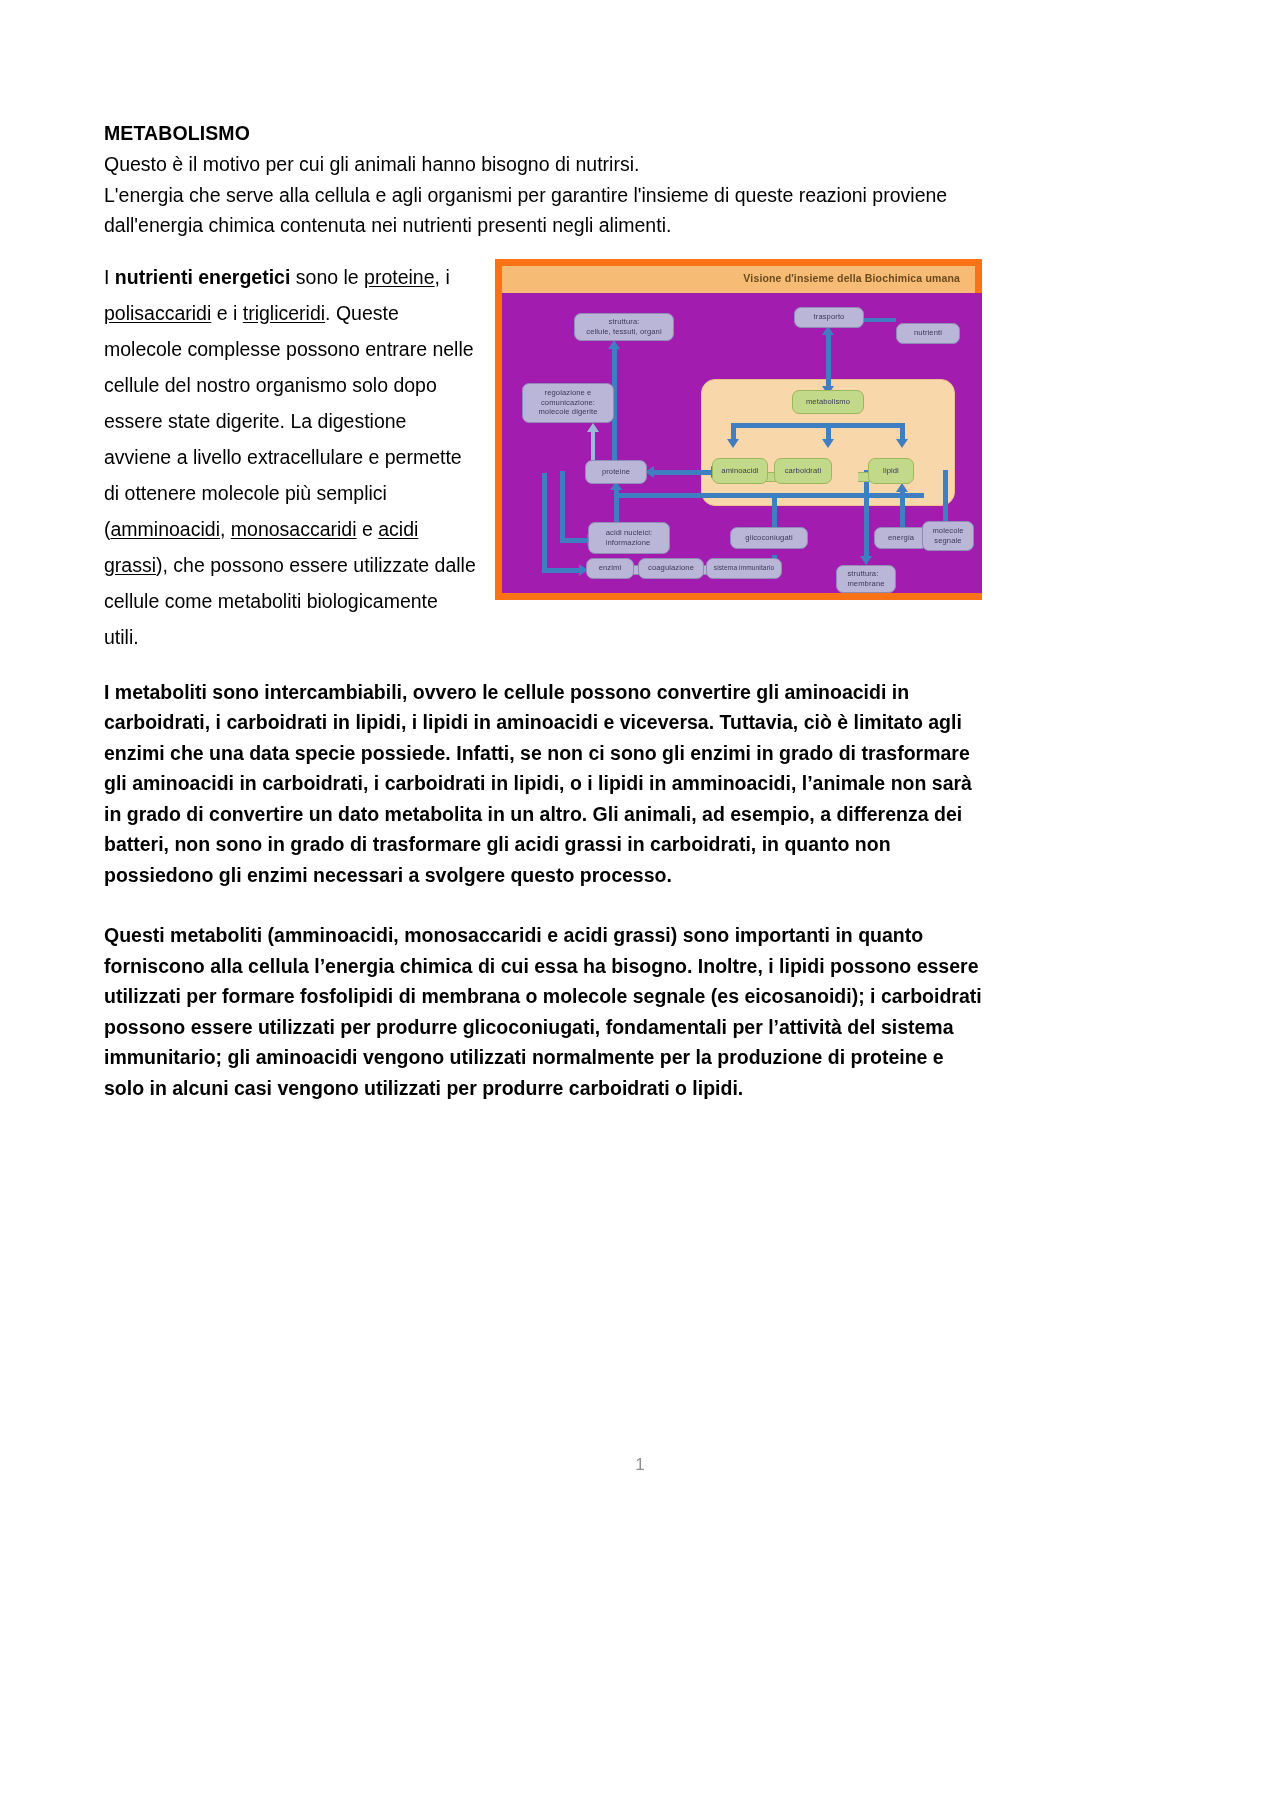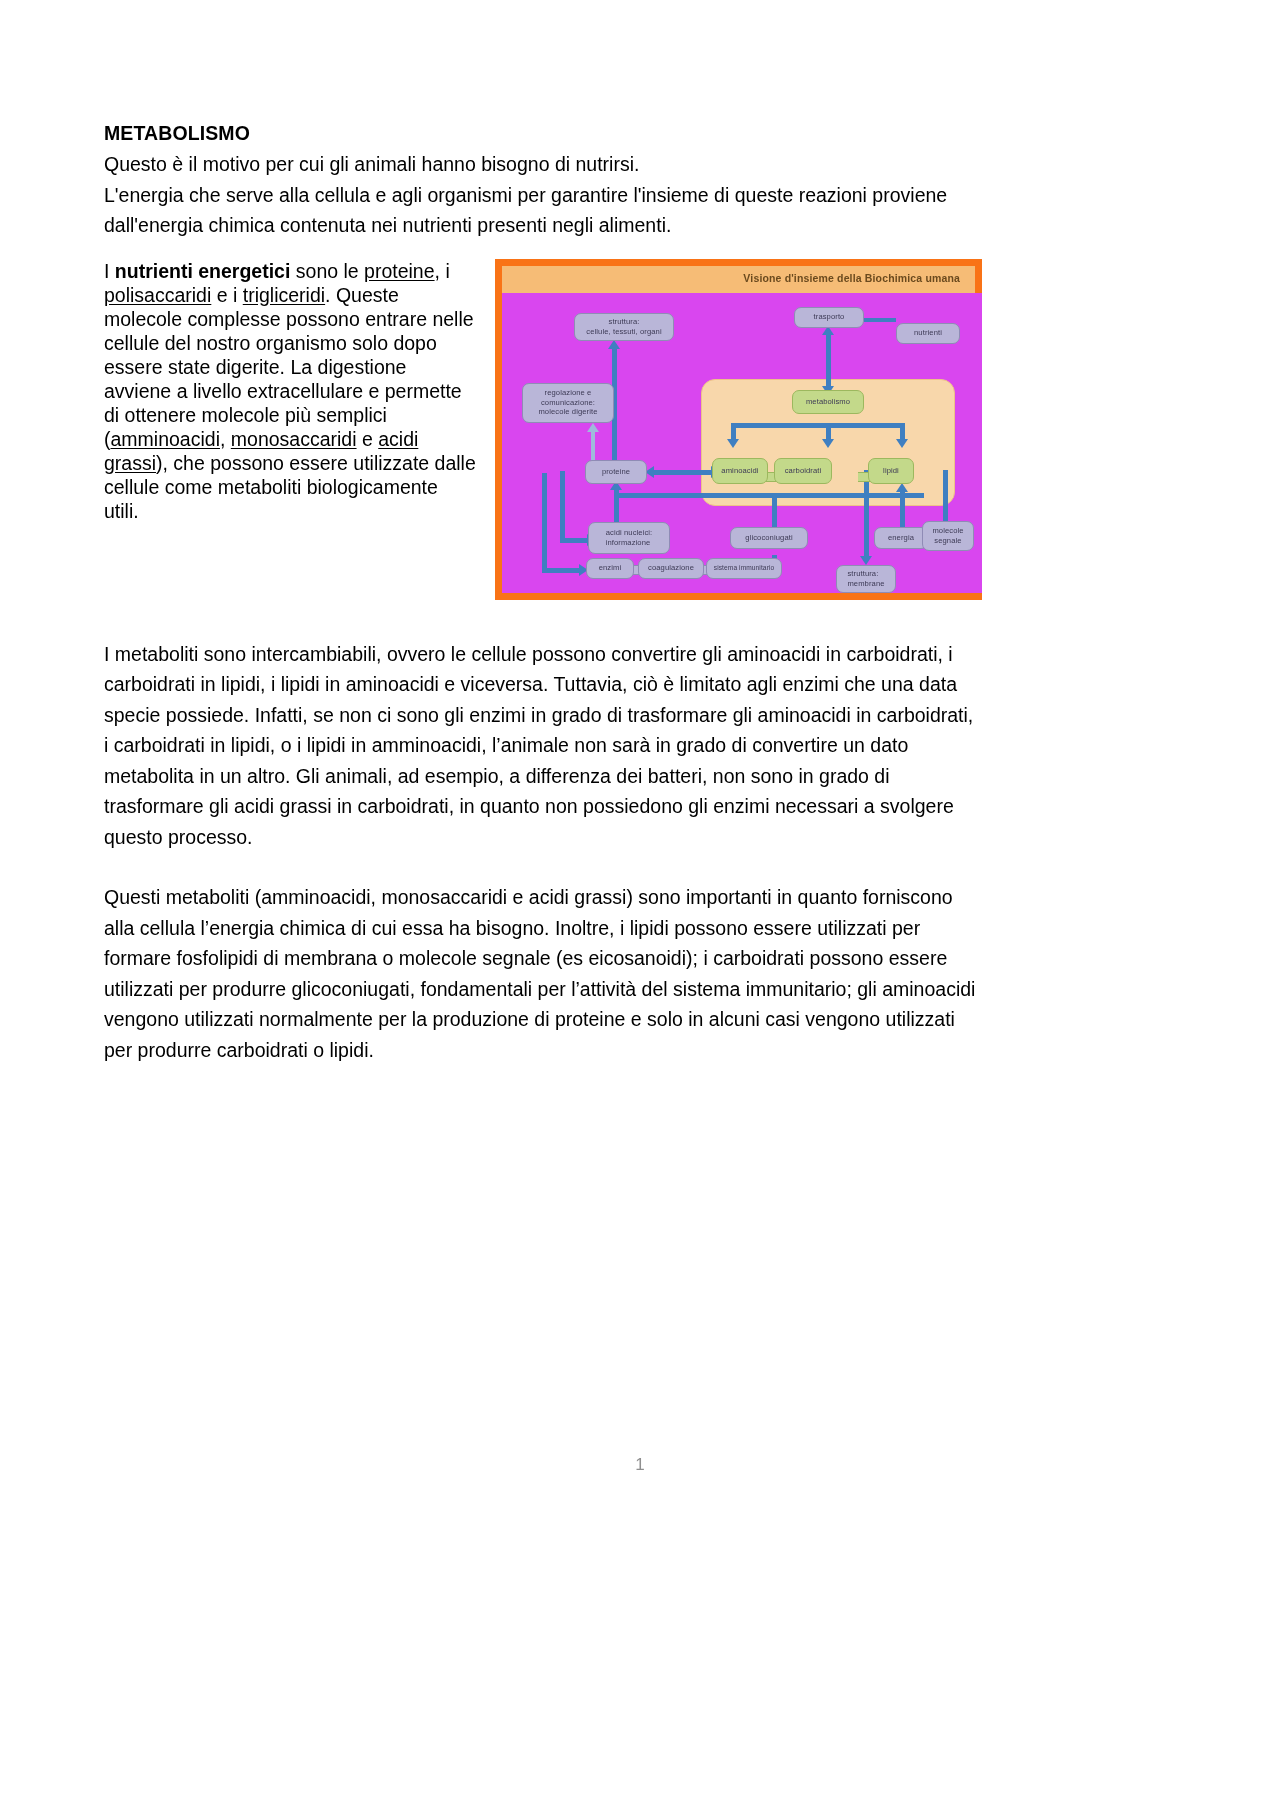--- a/index.html
+++ b/index.html
@@ -64,33 +64,34 @@
     font-size: 10.5px;
     font-weight: bold;
     color: #6b4a1e;
     letter-spacing: 0.15px;
     white-space: nowrap;
   }
   .fig-canvas {
     position: relative;
     width: 485px;
     height: 300px;
-    background: #d946ef;
+    background: #a21caf;
   }
   .left-col {
     font-size: 19.5px;
-    line-height: 24px;
+    line-height: 36px;
     overflow: hidden;
   }
   .left-col p { margin: 0; }
   b { font-weight: bold; }
   u { text-decoration: underline; text-underline-offset: 2px; }
 
   .after-figure {
-    margin-top: 29px;
+    margin-top: 22px;
+    font-weight: bold;
   }
   .para + .para.spaced { margin-top: 30px; }
 
   .page-number {
     position: absolute;
     left: 0;
     right: 0;
     top: 1455px;
     text-align: center;
     font-size: 17px;

